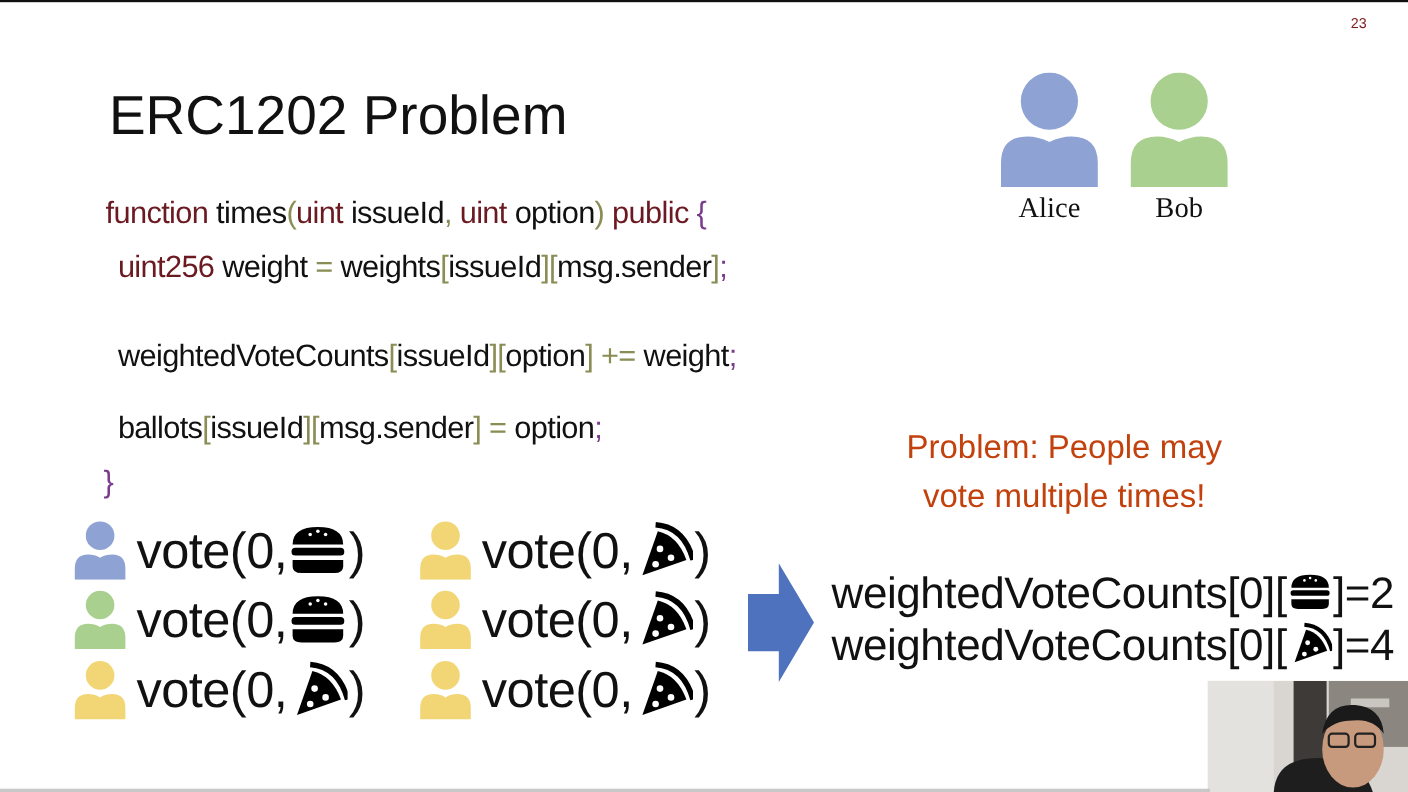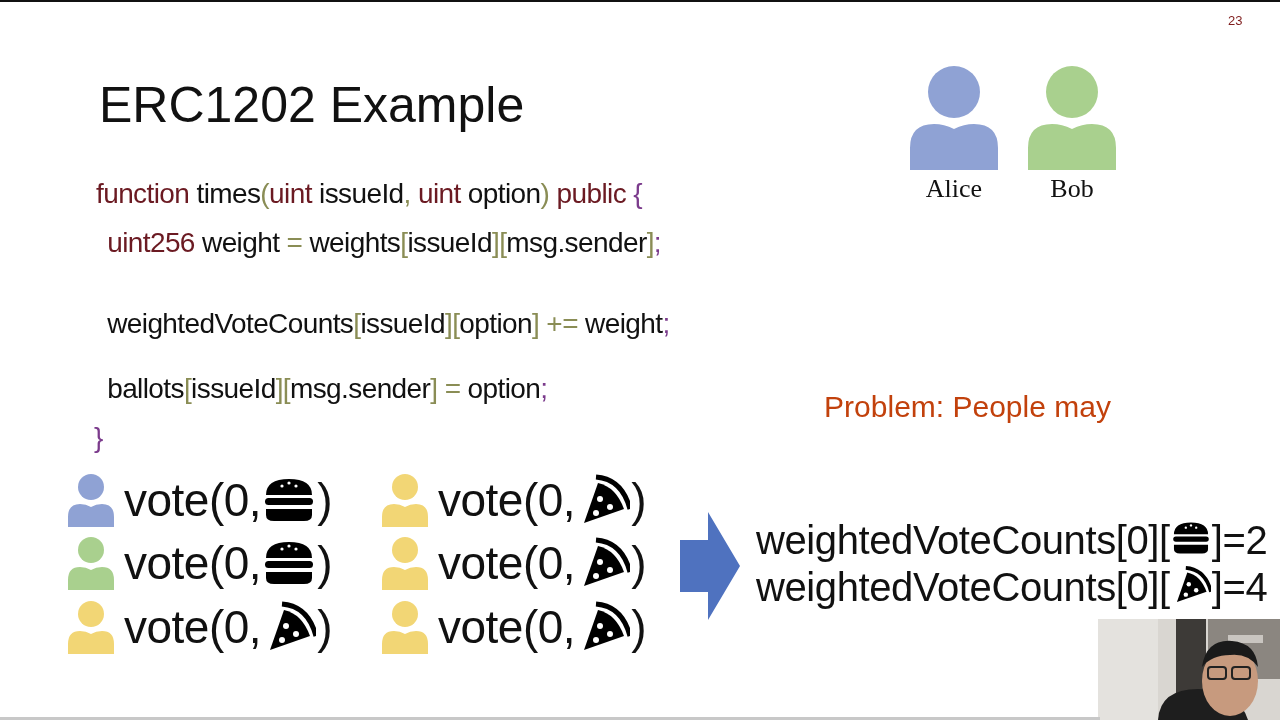--- a/index.html
+++ b/index.html
@@ -33,21 +33,21 @@
   .result { position:absolute; left:756px; font-size:40px; letter-spacing:-0.4px; display:flex; color:#111; }
   .result .food { width:40px; height:40px; }
 
   .webcam { position:absolute; left:1098px; top:619px; width:182px; height:101px; overflow:hidden; background:#cfcac3; }
 </style>
 </head>
 <body>
 
 <div class="topbar"></div>
 <div class="slide-num">23</div>
-<div class="title">ERC1202 Example</div>
+<div class="title">ERC1202 Problem</div>
 
 <div id="code-area">
     <div class="code" style="top: 178px; left: 96px;"><span class="kw">function </span><span class="tx">times</span><span class="pn">(</span><span class="kw">uint </span><span class="tx">issueId</span><span class="pn">, </span><span class="kw">uint </span><span class="tx">option</span><span class="pn">) </span><span class="kw">public </span><span class="br">{</span></div>
     <div class="code" style="top: 227px; left: 100px;"><span class="kw"> uint256 </span><span class="tx">weight </span><span class="pn">= </span><span class="tx">weights</span><span class="pn">[</span><span class="tx">issueId</span><span class="pn">][</span><span class="tx">msg.sender</span><span class="pn">]</span><span class="br">;</span></div>
     <div class="code" style="top: 276px; left: 100px;"></div>
     <div class="code" style="top: 308px; left: 100px;"><span class="tx"> weightedVoteCounts</span><span class="pn">[</span><span class="tx">issueId</span><span class="pn">][</span><span class="tx">option</span><span class="pn">] += </span><span class="tx">weight</span><span class="br">;</span></div>
     <div class="code" style="top: 373px; left: 100px;"><span class="tx"> ballots</span><span class="pn">[</span><span class="tx">issueId</span><span class="pn">][</span><span class="tx">msg.sender</span><span class="pn">] = </span><span class="tx">option</span><span class="br">;</span></div>
     <div class="code" style="top: 422px; left: 94px;"><span class="br">}</span></div>
   </div>
 
@@ -63,20 +63,21 @@
     <svg width="92" height="104" viewBox="0 0 92 104">
         <circle cx="46" cy="26" r="26" fill="#a9d08e"></circle>
         <path d="M2 104 V82 Q2 58 26 58 Q36 58 46 63 Q56 58 66 58 Q90 58 90 82 V104 Z" fill="#a9d08e"></path>
       </svg>
     <div class="name">Bob</div>
   </div>
 </div>
 
 <div class="problem">
   <div>Problem: People may</div>
+  <div>vote multiple times!</div>
 </div>
 
 <div class="votes" id="votes">
     <div class="vote-row" style="left: 0px; top: 0px;">
       <svg class="avatar" width="50" height="54" viewBox="0 0 50 54">
         <circle cx="25" cy="14" r="13" fill="#8fa2d4"></circle>
         <path d="M2 54 V44 Q2 31 14 31 Q20 31 25 34 Q30 31 36 31 Q48 31 48 44 V54 Z" fill="#8fa2d4"></path>
       </svg>
       <span class="vote-text">
         <span>vote(0,</span>

